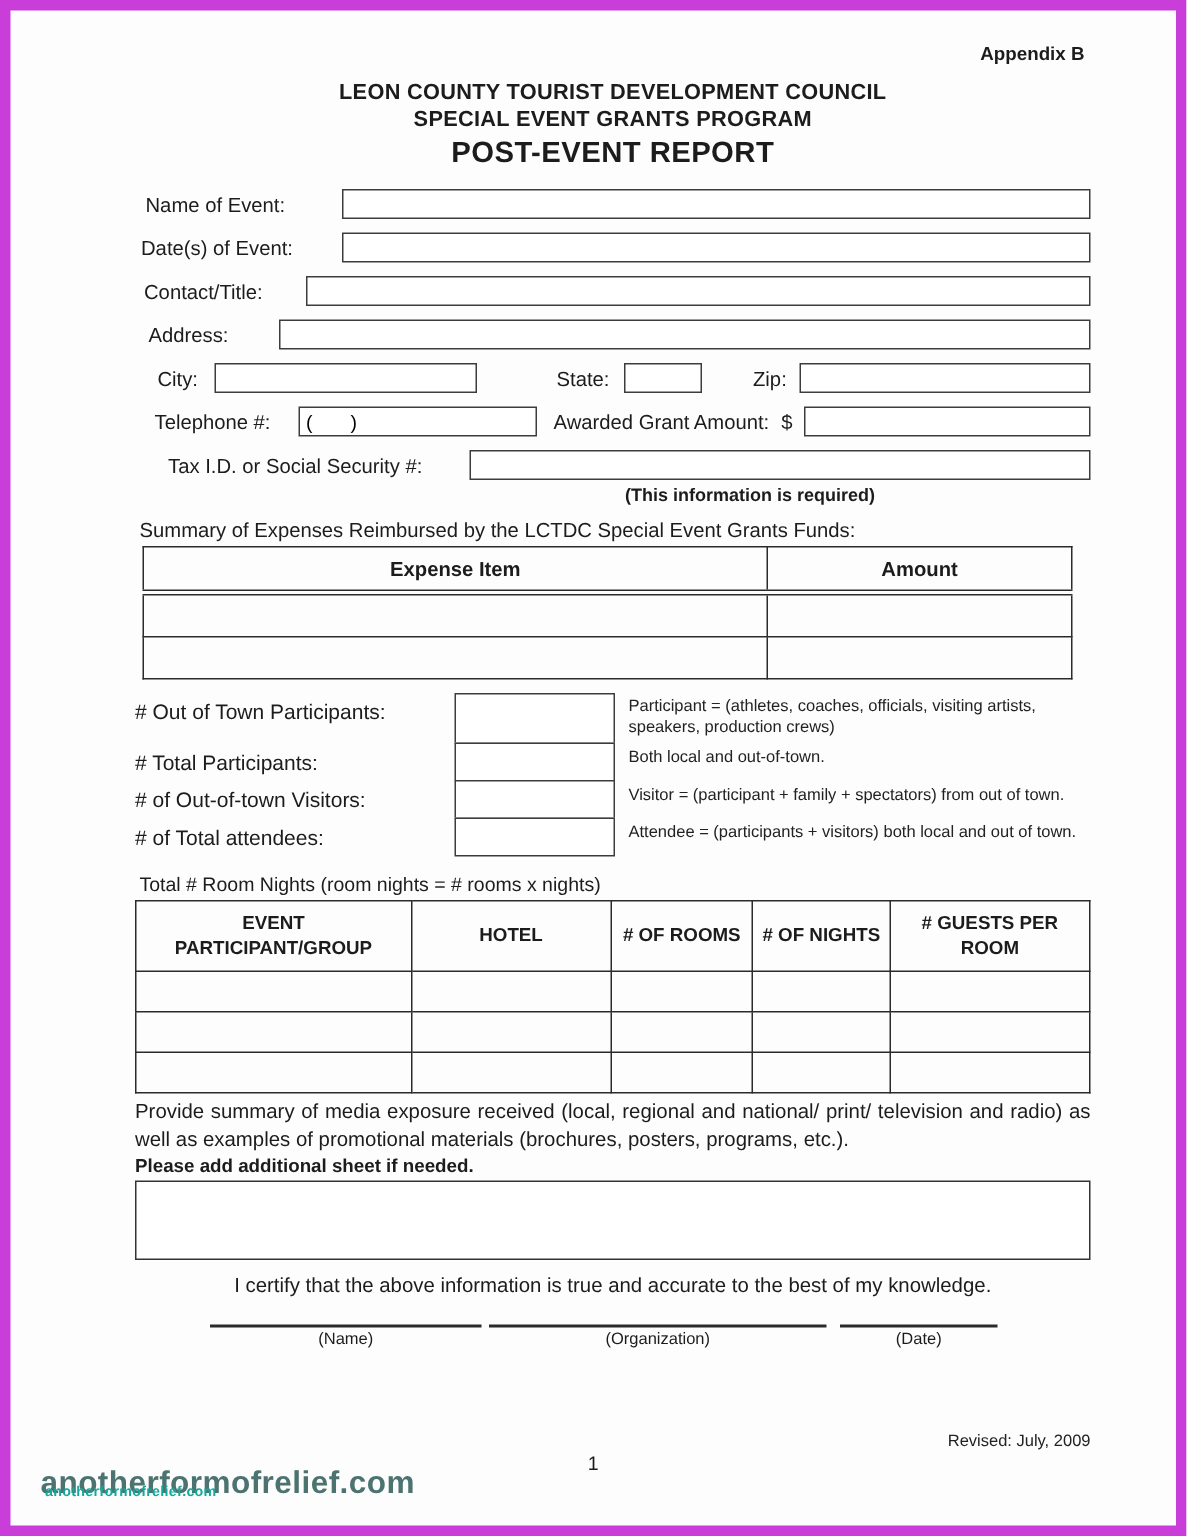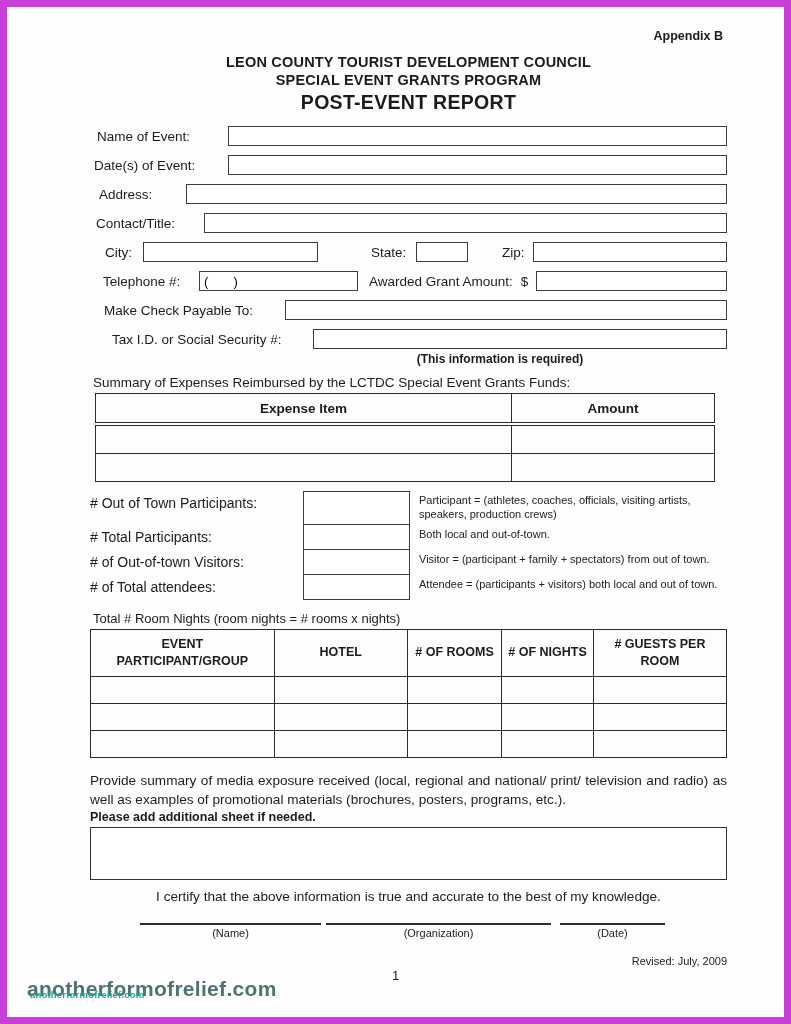--- a/index.html
+++ b/index.html
@@ -68,21 +68,21 @@
   .pgrid .pnote { font-size:11px; line-height:1.3; padding:2px 0 0 9px; color:#222; }
   .ph1 { min-height:30px; } .ph2 { min-height:21px; } .ph3 { min-height:21px; } .ph4 { min-height:21px; }
 
   .room-heading { font-size:13px; margin:11px 0 3px 3px; }
   .room-table { border-collapse:collapse; width:100%; table-layout:fixed; }
   .room-table th, .room-table td { border:1.5px solid #2b2b2b; }
   .room-table th { font-size:12.5px; font-weight:bold; line-height:1.35; padding:6px 4px; }
   .room-table td { height:24px; }
   .rc1 { width:29.5%; } .rc2 { width:21%; } .rc3 { width:14.5%; } .rc4 { width:14%; } .rc5 { width:21%; }
 
-  .media-block { margin-top:13px; }
+  .media-block { margin-top:2px; }
   .media-text { font-size:13.6px; line-height:1.44; text-align:justify; margin:0; }
   .media-bold { font-size:12.5px; font-weight:bold; margin:0; }
   .media-box {
     display:block; width:100%; height:53px; box-sizing:border-box;
     border:1.5px solid #333; background:#fff; margin-top:3px; resize:none;
     font-family:"Liberation Sans",sans-serif; font-size:13px; padding:3px 5px; outline:none;
   }
   .certify { text-align:center; font-size:13.6px; margin-top:9px; }
 
   .signatures { display:flex; margin-top:19px; font-size:11px; }
@@ -114,47 +114,43 @@
 
     <div class="form-area">
       <div class="frow row-name">
         <label>Name of Event:</label>
         <input class="inp" type="text" style="">
       </div>
       <div class="frow row-date">
         <label>Date(s) of Event:</label>
         <input class="inp" type="text" style="">
       </div>
+      <div class="frow row-contact">
+        <label>Contact/Title:</label>
+        <input class="inp" type="text" style="">
+      </div>
       <div class="frow row-address">
         <label>Address:</label>
-        <input class="inp" type="text" style="">
-      </div>
-      <div class="frow row-contact">
-        <label>Contact/Title:</label>
         <input class="inp" type="text" style="">
       </div>
       <div class="frow">
         <label class="lbl-city">City:</label>
         <input class="inp inp-city" type="text" style="">
         <label class="lbl-state">State:</label>
         <input class="inp inp-state" type="text" style="">
         <label class="lbl-zip">Zip:</label>
         <input class="inp inp-zip" type="text" style="">
       </div>
       <div class="frow">
         <label class="lbl-tel">Telephone #:</label>
         <input class="inp inp-tel" type="text" value="(       )" style="">
         <label class="lbl-award">Awarded Grant Amount:</label>
         <span class="dollar">$</span>
         <input class="inp inp-award" type="text" style="">
       </div>
-      <div class="frow">
-        <label class="lbl-check">Make Check Payable To:</label>
-        <input class="inp inp-check" type="text" style="">
-      </div>
       <div class="frow" style="margin-bottom:3px;">
         <label class="lbl-tax">Tax I.D. or Social Security #:</label>
         <input class="inp inp-tax" type="text" style="">
       </div>
       <div class="required-note">(This information is required)</div>
     </div>
 
     <div class="section-heading">Summary of Expenses Reimbursed by the LCTDC Special Event Grants Funds:</div>
     <table class="expense-table">
       <thead>

